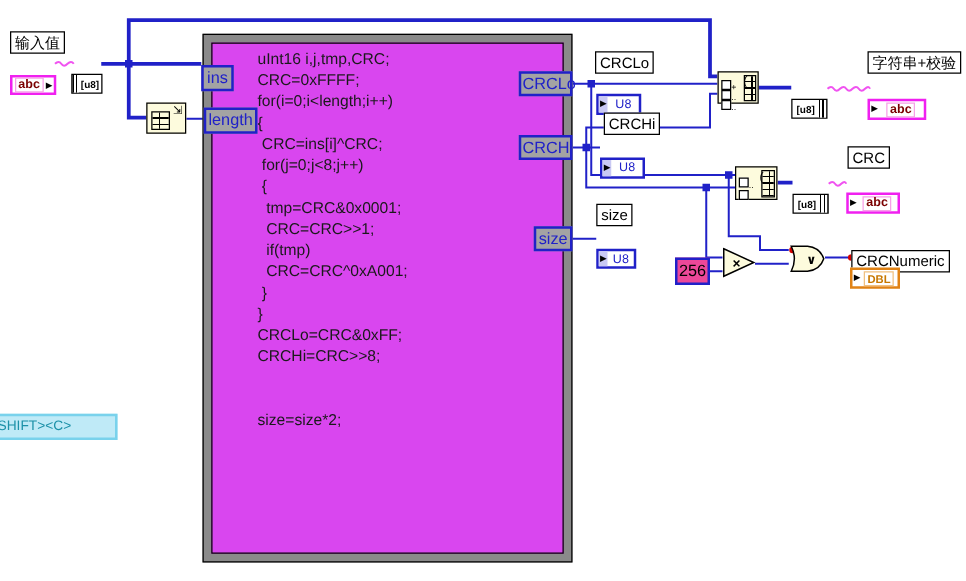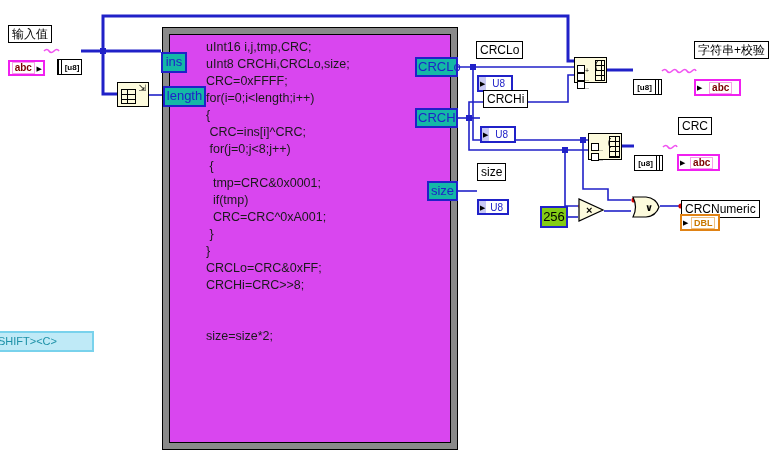--- a/index.html
+++ b/index.html
@@ -4,21 +4,21 @@
 <style>
   html,body{margin:0;padding:0;background:#fff;}
   #canvas{position:relative;width:773px;height:465px;background:#ffffff;overflow:hidden;
           font-family:"Liberation Sans","DejaVu Sans",sans-serif;}
   #wires{position:absolute;left:0;top:0;width:773px;height:465px;}
   .abs{position:absolute;box-sizing:border-box;}
   
   .lbl{border:1px solid #000;background:#fff;color:#000;font-size:12px;line-height:16px;
        padding:0 3px;white-space:nowrap;}
   
-  .term{border:2px solid #2021c8;background:#14b8a6;color:#2021c8;font-size:13px;line-height:16px;
+  .term{border:2px solid #2021c8;background:#a3a3a3;color:#2021c8;font-size:13px;line-height:16px;
         text-align:center;white-space:nowrap;padding:0 1px;}
   
   .dticon{display:flex;align-items:center;background:#fff;margin-top:16px;}
   .u8icon{border:2px solid #2021c8;}
   .u8icon .strip{background:#c9c9f4;align-self:stretch;display:flex;align-items:center;padding:0 1px;}
   .tri{font-size:7px;color:#000;line-height:1;}
   .u8txt{color:#2021c8;font-weight:normal;font-size:10px;margin:0 auto;padding:0 2px;}
   .abcicon{border:2px solid #f020f0;}
   .abctxt{color:#7a0000;font-weight:bold;font-size:10px;margin:0 auto;border:1px solid #f7a0e8;
           padding:0 2px;line-height:10px;}
@@ -103,28 +103,28 @@
 
   <div class="abs fnode" style="left:117px;top:82px;width:32px;height:25px;">
     <span class="abs grid" style="left:3px;top:6px;width:15px;height:15px;"></span>
     <span class="abs" style="right:2px;top:1px;font-size:9px;line-height:9px;color:#000;">⇲</span>
   </div>
 
   <div class="abs" id="fnframe">
     <div id="fninner">
       <div id="code">
         <div class="code-line">uInt16 i,j,tmp,CRC;</div>
-        <div class="code-line">uInt8 CRCHi,CRCLo,size;</div>
         <div class="code-line">CRC=0xFFFF;</div>
         <div class="code-line">for(i=0;i&lt;length;i++)</div>
         <div class="code-line">{</div>
         <div class="code-line"> CRC=ins[i]^CRC;</div>
         <div class="code-line"> for(j=0;j&lt;8;j++)</div>
         <div class="code-line"> {</div>
         <div class="code-line">  tmp=CRC&amp;0x0001;</div>
+        <div class="code-line">  CRC=CRC&gt;&gt;1;</div>
         <div class="code-line">  if(tmp)</div>
         <div class="code-line">  CRC=CRC^0xA001;</div>
         <div class="code-line"> }</div>
         <div class="code-line">}</div>
         <div class="code-line">CRCLo=CRC&amp;0xFF;</div>
         <div class="code-line">CRCHi=CRC&gt;&gt;8;</div>
         <div class="code-line"></div>
         <div class="code-line"></div>
         <div class="code-line">size=size*2;</div>
       </div>
@@ -190,21 +190,21 @@
     <span class="tri" style="margin-left:1px;">▶</span>
     <span class="abctxt">abc</span>
   </div>
 
   <div class="abs lbl" style="left:678px;top:117px;">CRC</div>
   <div class="abs dticon abcicon" style="left:677px;top:138px;width:43px;height:17px;">
     <span class="tri" style="margin-left:1px;">▶</span>
     <span class="abctxt">abc</span>
   </div>
 
-  <div class="abs" style="left:540px;top:206px;width:28px;height:22px;border:2px solid #2021c8;background:#84cc16;
+  <div class="abs" style="left:540px;top:206px;width:28px;height:22px;border:2px solid #2021c8;background:#ec4899;
        color:#000;font-size:13px;line-height:18px;text-align:center;">256</div>
 
   <svg class="abs" style="left:578px;top:198px;" width="27" height="25">
     <polygon points="1,1 1,23 25,12" fill="#fdfbdd" stroke="#000" stroke-width="1.2"></polygon>
     <text x="8" y="16" font-size="11" font-weight="bold" fill="#000">×</text>
   </svg>
 
   <svg class="abs" style="left:631px;top:195px;" width="30" height="24">
     <path d="M2,2 L15,2 Q25,3 28,12 Q25,21 15,22 L2,22 Q7,12 2,2 Z" fill="#fdfbdd" stroke="#000" stroke-width="1.2"></path>
     <text x="14" y="16" font-size="10" font-weight="bold" fill="#000">∨</text>

